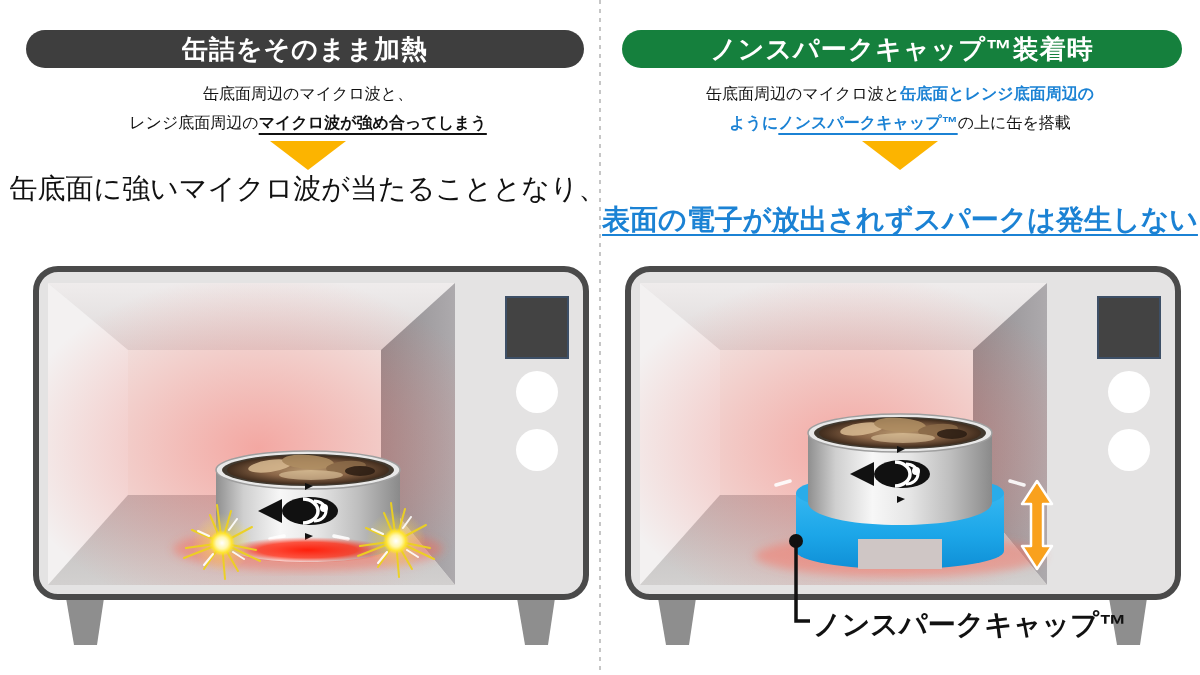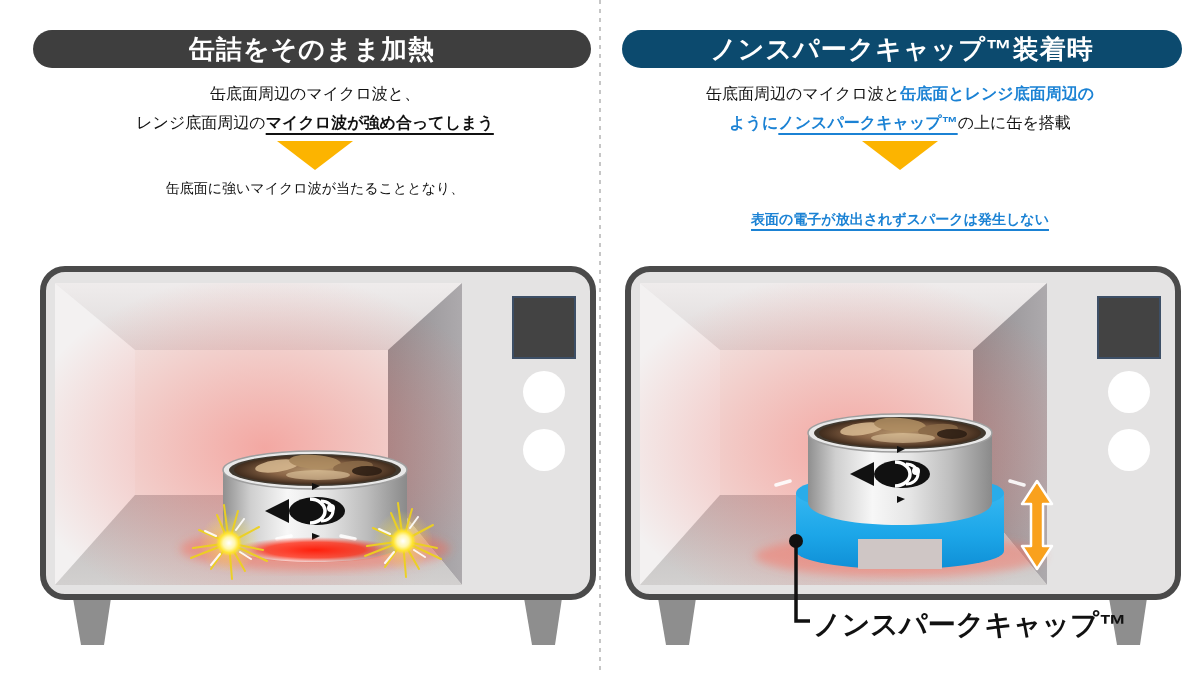--- a/index.html
+++ b/index.html
@@ -3,40 +3,40 @@
 <meta charset="utf-8">
 <style>
   html,body{margin:0;padding:0;}
   body{
     width:1200px;height:675px;position:relative;overflow:hidden;
     background:#ffffff;
     font-family:"Liberation Sans","DejaVu Sans",sans-serif;
     color:#111;
   }
   .panel{position:absolute;top:0;width:600px;height:675px;}
-  #panel-left{left:15px;text-decoration:underline;}
+  #panel-left{left:8px;text-decoration:underline;}
   #panel-right{left:600px;}
   .divider{
     position:absolute;left:599px;top:0;width:2px;height:675px;
     background:repeating-linear-gradient(180deg,#c6c6c6 0 4px,transparent 4px 9px);
   }
   .banner{
     position:absolute;top:30px;height:38px;border-radius:20px;
     display:flex;align-items:center;justify-content:center;
     color:#fff;font-size:26px;font-weight:bold;letter-spacing:1px;
   }
   #panel-left  .banner{left:18px;right:24px;background:#3e3e3e;}
-  #panel-right .banner{left:22px;right:18px;background:#0c4a6e;}
+  #panel-right .banner{left:22px;right:18px;background:#15803d;}
   .cause{
     position:absolute;top:79px;left:0;right:0;text-align:center;
     font-size:16px;line-height:29px;
   }
   .result{
     position:absolute;top:173px;left:0;right:0;text-align:center;
-    font-size:14px;line-height:31px;
+    font-size:28px;line-height:31px;
   }
   .em{font-weight:bold;}
   .u{text-decoration:underline;text-underline-offset:5px;text-decoration-thickness:2px;}
   .blue{color:#1b82d4;}
   .down-arrow{
     position:absolute;top:141px;left:50%;transform:translateX(-50%);
     width:0;height:0;
     border-left:38px solid transparent;border-right:38px solid transparent;
     border-top:29px solid #fcb400;
   }

